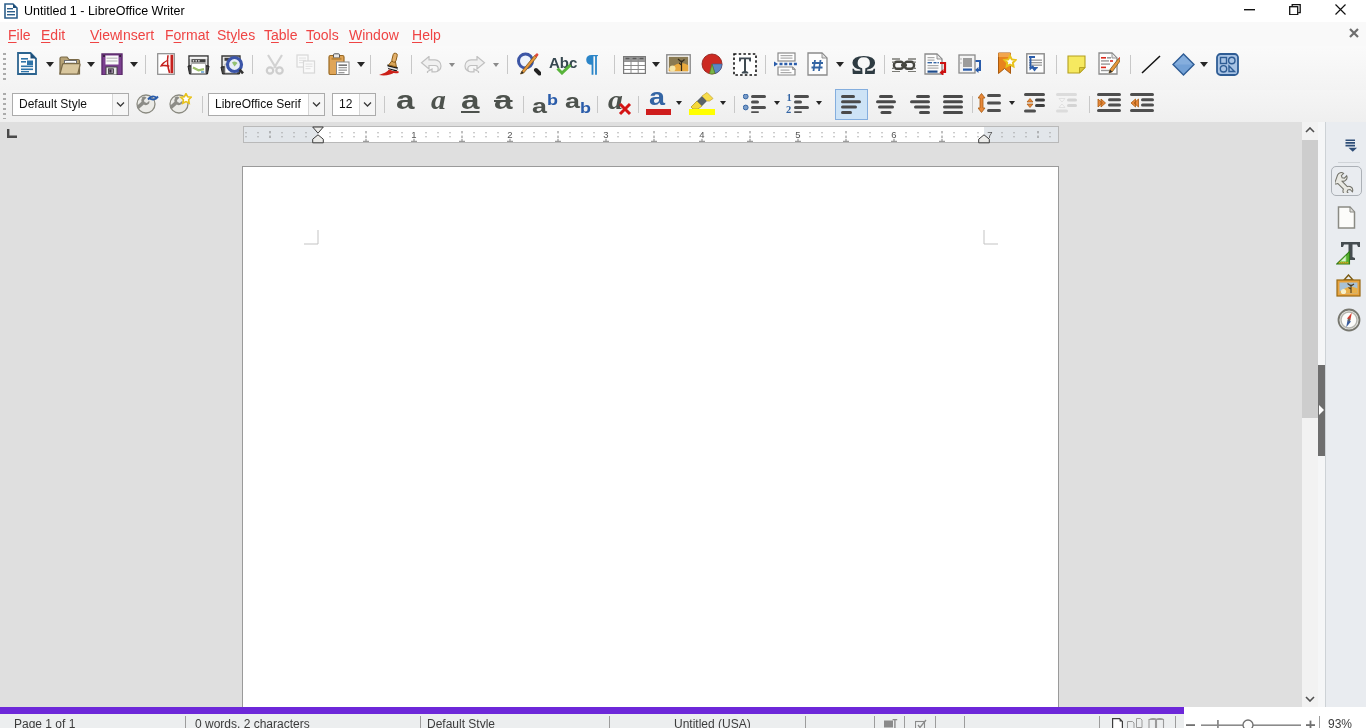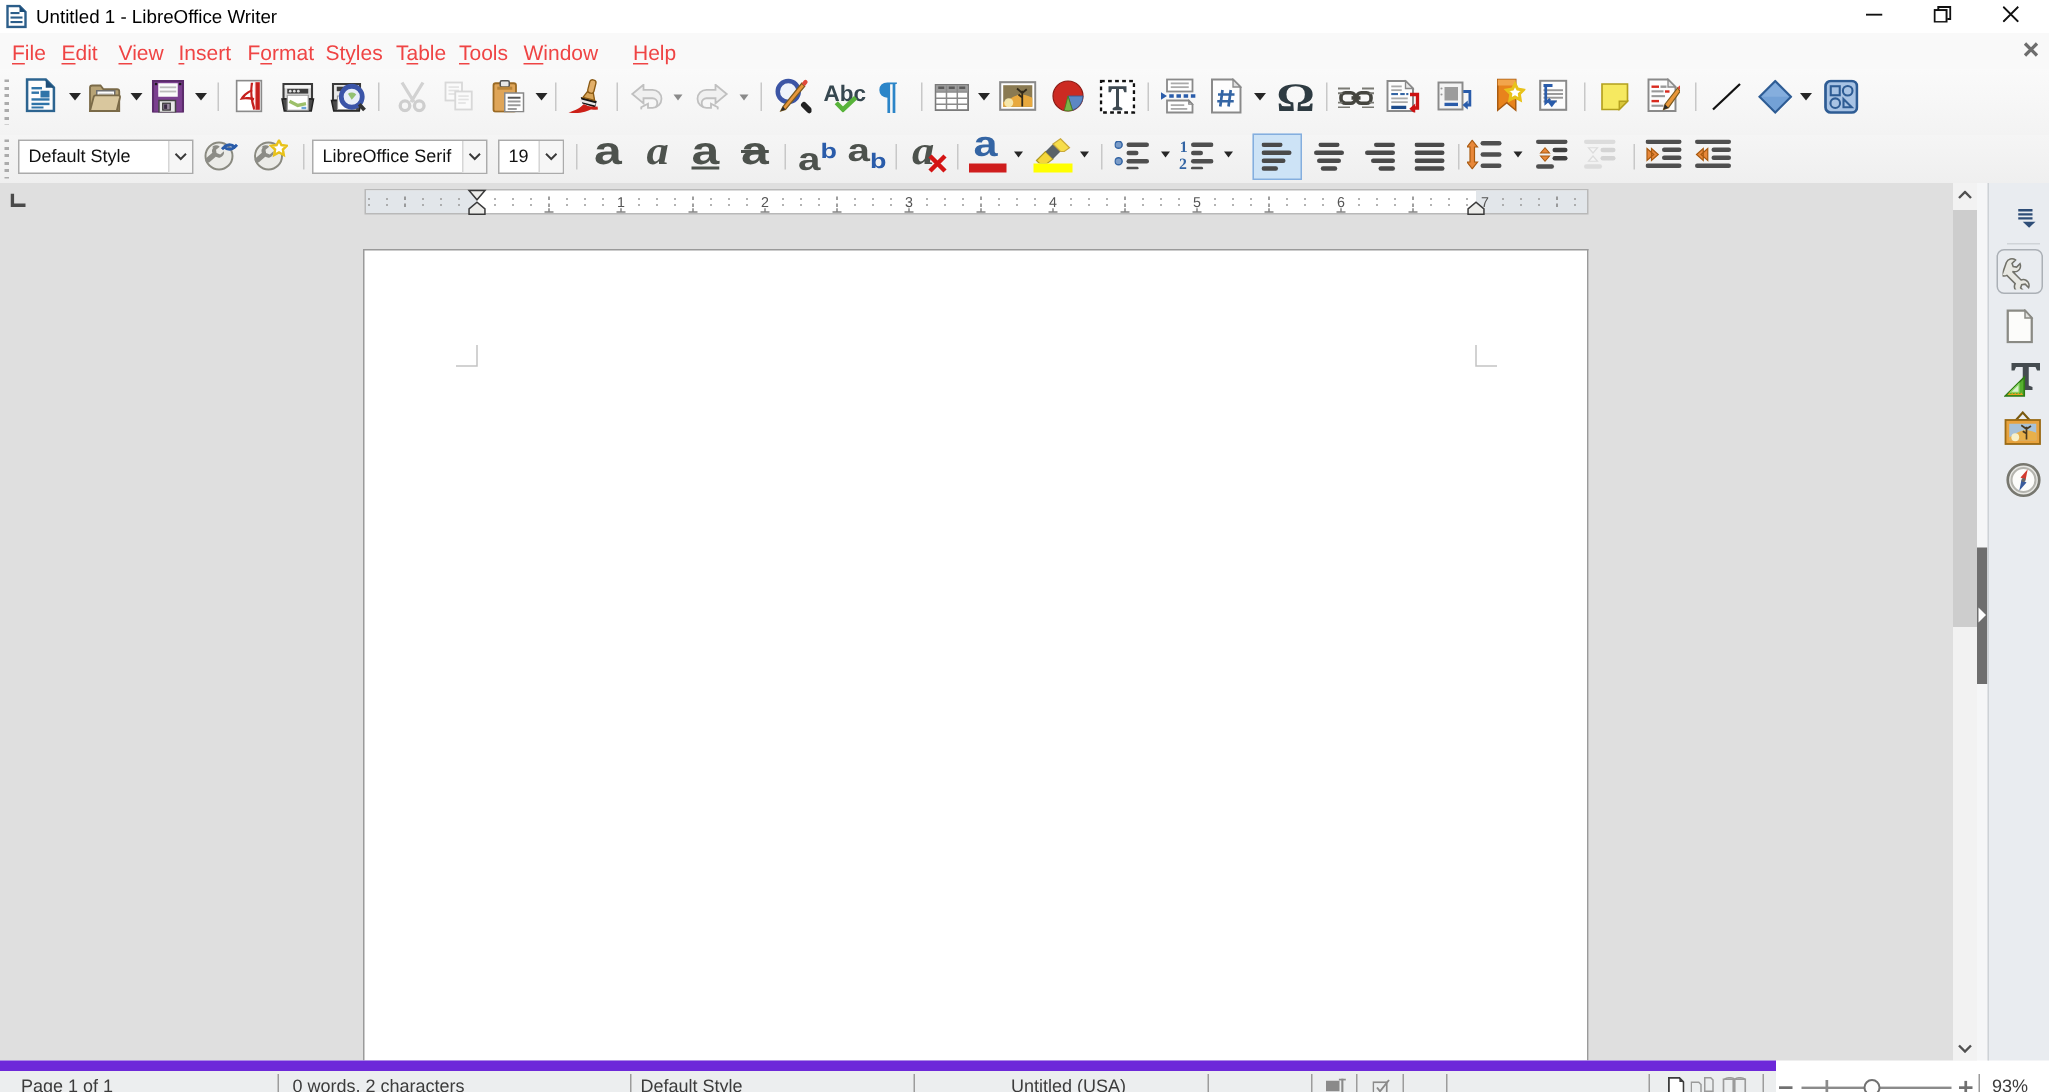--- a/index.html
+++ b/index.html
@@ -70,28 +70,28 @@
     <path d="M3.2 2.7 v-2 h8 v8 h-2" fill="none" stroke="#111" stroke-width="1.3"></path>
   </svg>
   <svg class="icon" style="left:1335px;top:4px" width="11" height="11" viewBox="0 0 11 11">
     <path d="M0.5 0.5 L10.5 10.5 M10.5 0.5 L0.5 10.5" stroke="#111" stroke-width="1.2"></path>
   </svg>
 </div>
 
 <div id="menubar">
   <div class="menuitem" style="left:8px"><u>F</u>ile</div>
   <div class="menuitem" style="left:41px"><u>E</u>dit</div>
-  <div class="menuitem" style="left:79px"><u>V</u>iew</div>
+  <div class="menuitem" style="left:90px"><u>V</u>iew</div>
   <div class="menuitem" style="left:119px"><u>I</u>nsert</div>
   <div class="menuitem" style="left:165px">F<u>o</u>rmat</div>
   <div class="menuitem" style="left:217px">St<u>y</u>les</div>
   <div class="menuitem" style="left:264px">T<u>a</u>ble</div>
   <div class="menuitem" style="left:306px"><u>T</u>ools</div>
   <div class="menuitem" style="left:349px"><u>W</u>indow</div>
-  <div class="menuitem" style="left:422px"><u>H</u>elp</div>
+  <div class="menuitem" style="left:412px"><u>H</u>elp</div>
   <svg class="icon" style="left:1349px;top:6px" width="10" height="10" viewBox="0 0 10 10">
     <path d="M1 1 L9 9 M9 1 L1 9" stroke="#6e6e6e" stroke-width="2.2"></path>
   </svg>
 </div>
 
 <div id="stdbar">
   <div class="grip" style="left:3px;top:7px;height:30px"></div>
 
   <svg class="icon" style="left:17px;top:6px" width="20" height="23" viewBox="0 0 20 23">
     <path d="M1 1 h12.5 l5.5 5.5 V22 H1z" fill="#fdfdfd" stroke="#2c6490" stroke-width="1.8"></path>
@@ -397,21 +397,21 @@
 
   <div class="combo" style="left:208px;width:115px">
     <div class="txt">LibreOffice Serif</div>
     <div class="btn"></div>
     <svg class="chev" width="9" height="9" viewBox="0 0 9 9" style="right:3px;top:6px">
         <path d="M1 2.5 L4.5 6 L8 2.5" fill="none" stroke="#3a3a3a" stroke-width="1.3"></path>
       </svg>
   </div>
 
   <div class="combo" style="left:332px;width:42px">
-    <div class="txt">19</div>
+    <div class="txt">12</div>
     <div class="btn"></div>
     <svg class="chev" width="9" height="9" viewBox="0 0 9 9" style="right:3px;top:6px">
         <path d="M1 2.5 L4.5 6 L8 2.5" fill="none" stroke="#3a3a3a" stroke-width="1.3"></path>
       </svg>
   </div>
   <div class="vsep" style="left:384px;top:6px;height:17px"></div>
 
   <div class="icon fl" style="left:396px;top:-1px">a</div>
 
   <div class="icon fli" style="left:431px;top:-1px">a</div>

